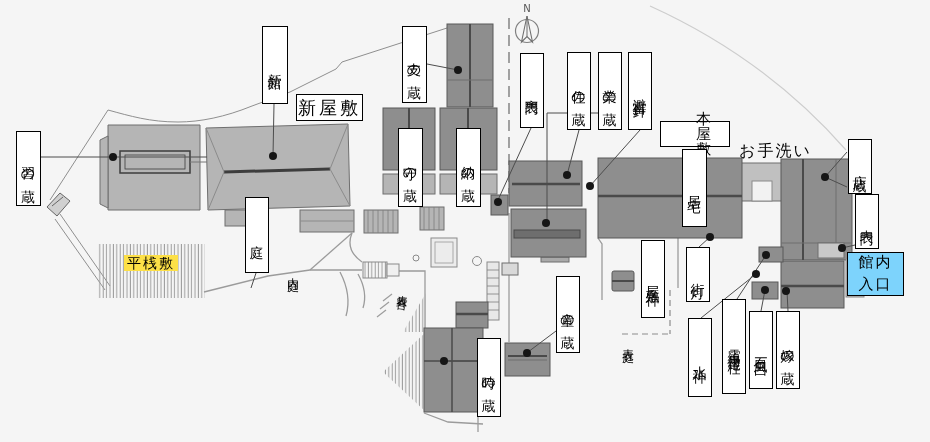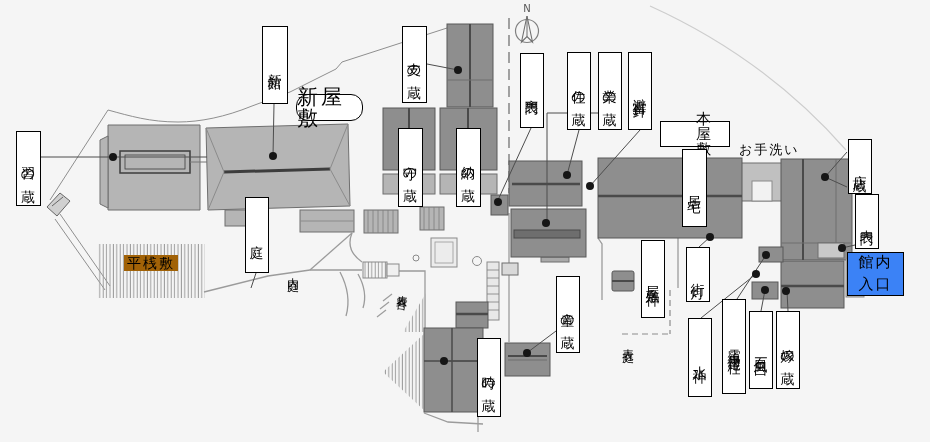--- a/index.html
+++ b/index.html
@@ -5,24 +5,24 @@
   html,body{margin:0;padding:0;background:#fff;}
   .stage{position:relative;width:930px;height:442px;background:#f5f5f5;overflow:hidden;
          font-family:"DejaVu Sans","Liberation Sans",sans-serif;}
   .stage svg{position:absolute;left:0;top:0;}
   #labels{position:absolute;left:0;top:0;width:930px;height:442px;}
   .lbl{position:absolute;color:#000;display:flex;align-items:center;justify-content:center;
        line-height:1;box-sizing:border-box;white-space:pre-line;font-size:14px;}
   .v-box{writing-mode:vertical-rl;text-orientation:upright;background:#fff;
          border:1.6px solid #000;letter-spacing:3px;}
   .h-box{background:#fff;border:1.6px solid #000;letter-spacing:3px;}
-  .h-box2{background:#3b82f6;border:1.6px solid #000;letter-spacing:2px;line-height:1.45;text-align:left;}
+  .h-box2{background:#7dd3fc;border:1.6px solid #000;letter-spacing:2px;line-height:1.45;text-align:left;}
   .v-text{writing-mode:vertical-rl;text-orientation:upright;letter-spacing:2px;}
   .h-text{letter-spacing:2px;}
-  .bg{background:#a16207;padding:1px 3px;}
+  .bg{background:#fde047;padding:1px 3px;}
   .slant{transform:rotate(7deg);transform-origin:top center;}
 </style>
 </head>
 <body>
 
 <div class="stage">
 <svg width="930" height="442" viewBox="0 0 930 442">
   <defs>
     <pattern id="vh" width="3.4" height="6" patternUnits="userSpaceOnUse">
       <line x1="1.2" y1="0" x2="1.2" y2="6" stroke="#9d9d9d" stroke-width="1"></line>
@@ -229,31 +229,31 @@
     <circle cx="527" cy="31" r="11.5" fill="none" stroke="#808080" stroke-width="1.2"></circle>
     <polygon points="527,16 521.5,42 527,36.5 532.5,42" fill="none" stroke="#6f6f6f" stroke-width="1.1"></polygon>
     <line x1="527" y1="16" x2="527" y2="36.5" stroke="#6f6f6f" stroke-width="1"></line>
     <text x="527" y="12" text-anchor="middle" font-size="10" fill="#555555">N</text>
   </g>
 </svg>
 
 <div id="labels">
       <div class="lbl v-box" style="left: 16px; top: 131px; width: 25px; height: 75px;">習の蔵</div>
       <div class="lbl v-box" style="left: 262px; top: 26px; width: 26px; height: 78px;">新館</div>
-      <div class="lbl h-box" style="left: 296px; top: 94px; width: 67px; height: 27px; font-size: 21px; border-radius: 12px;">新屋敷</div>
+      <div class="lbl h-box" style="left: 296px; top: 94px; width: 67px; height: 27px; font-size: 18px;">新屋敷</div>
       <div class="lbl v-box" style="left: 402px; top: 26px; width: 25px; height: 77px;">支の蔵</div>
       <div class="lbl v-box" style="left: 398px; top: 128px; width: 25px; height: 79px;">守の蔵</div>
       <div class="lbl v-box" style="left: 456px; top: 128px; width: 25px; height: 79px;">納の蔵</div>
       <div class="lbl v-box" style="left: 520px; top: 53px; width: 24px; height: 75px;">裏門</div>
       <div class="lbl v-box" style="left: 567px; top: 52px; width: 24px; height: 78px;">住の蔵</div>
       <div class="lbl v-box" style="left: 598px; top: 52px; width: 24px; height: 78px;">業の蔵</div>
       <div class="lbl v-box" style="left: 628px; top: 52px; width: 24px; height: 78px;">避雷針</div>
       <div class="lbl h-box" style="left: 660px; top: 121px; width: 70px; height: 26px; font-size: 15px; padding-left: 35px;">本屋敷</div>
       <div class="lbl v-box" style="left: 682px; top: 149px; width: 25px; height: 78px;">居宅</div>
-      <div class="lbl h-text" style="left: 739px; top: 143px; font-size: 13px;">お手洗い</div>
+      <div class="lbl h-text" style="left: 739px; top: 143px; font-size: 16px;">お手洗い</div>
       <div class="lbl v-box" style="left: 848px; top: 139px; width: 24px; height: 55px;">店蔵</div>
       <div class="lbl v-box" style="left: 855px; top: 194px; width: 24px; height: 55px;">表門</div>
       <div class="lbl h-box2" style="left: 847px; top: 252px; width: 57px; height: 44px; font-size: 15px;">館内
 入口</div>
       <div class="lbl v-box" style="left: 245px; top: 197px; width: 24px; height: 76px;">庭</div>
       <div class="lbl h-text bg" style="left: 124px; top: 255px; font-size: 14px;">平桟敷</div>
       <div class="lbl v-text" style="left: 287px; top: 268px; font-size: 12px;">内庭</div>
       <div class="lbl v-text slant" style="left: 398px; top: 286px; font-size: 11px;">表舞台</div>
       <div class="lbl v-box" style="left: 556px; top: 276px; width: 24px; height: 77px;">童の蔵</div>
       <div class="lbl v-box" style="left: 477px; top: 338px; width: 24px; height: 79px;">時の蔵</div>

